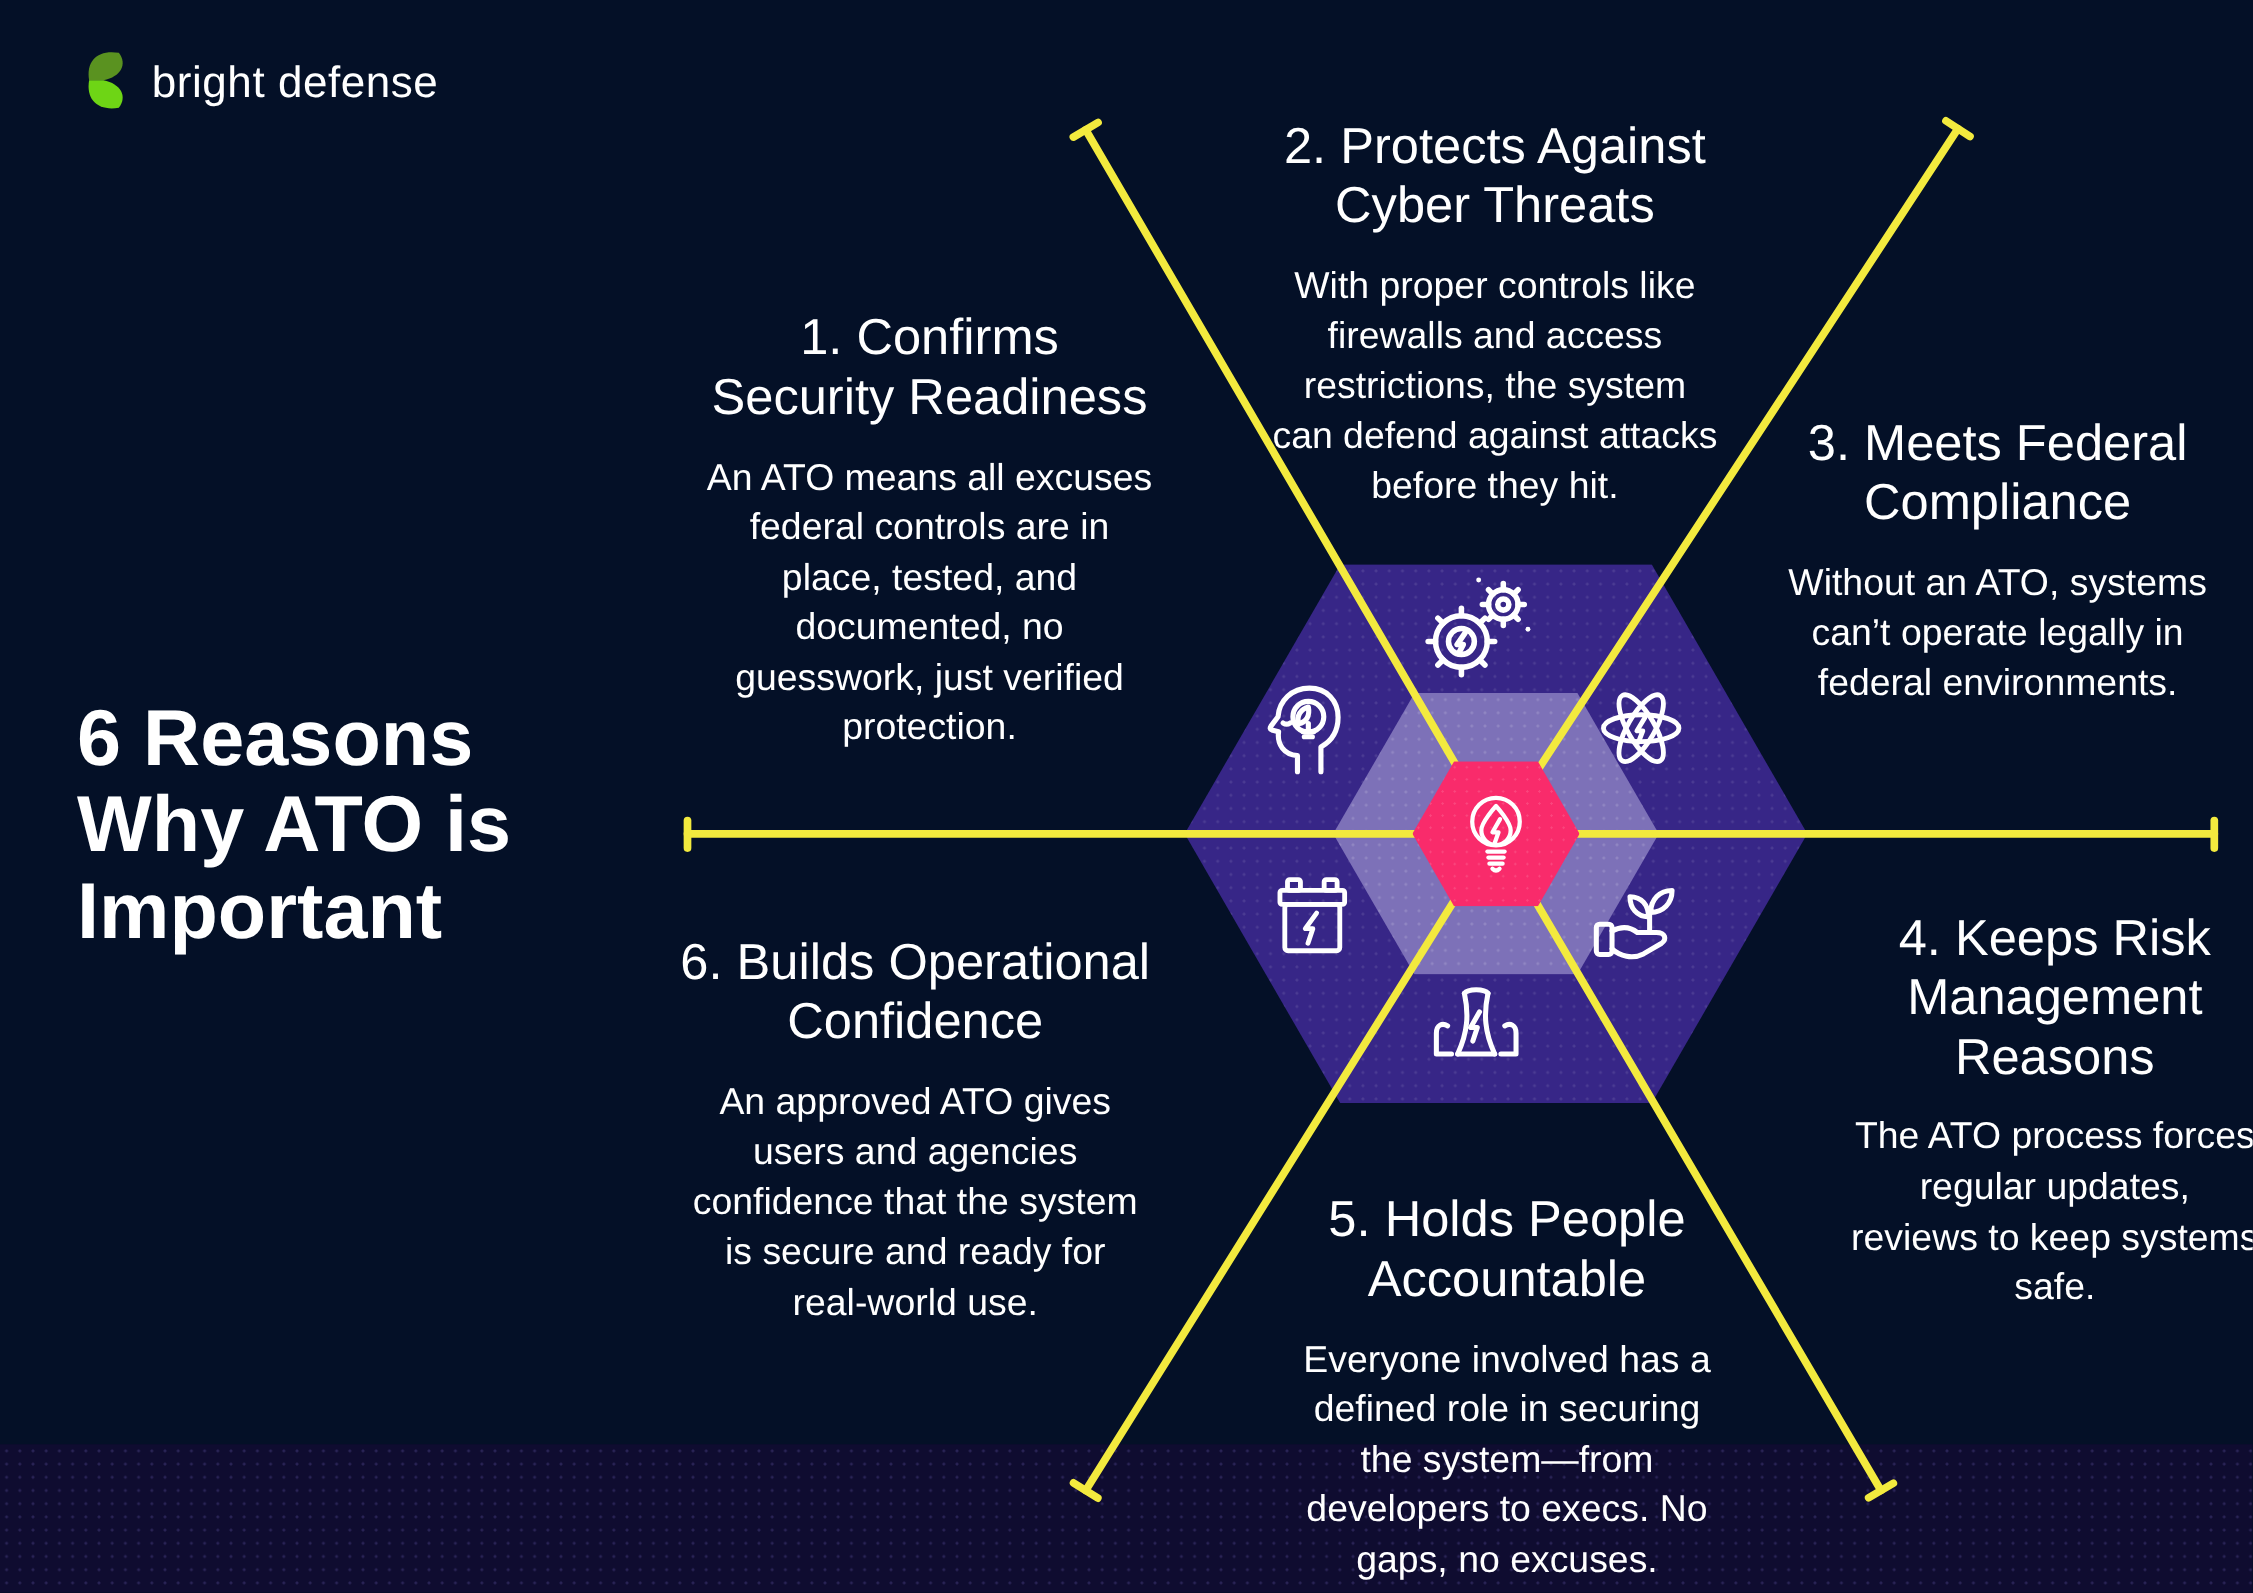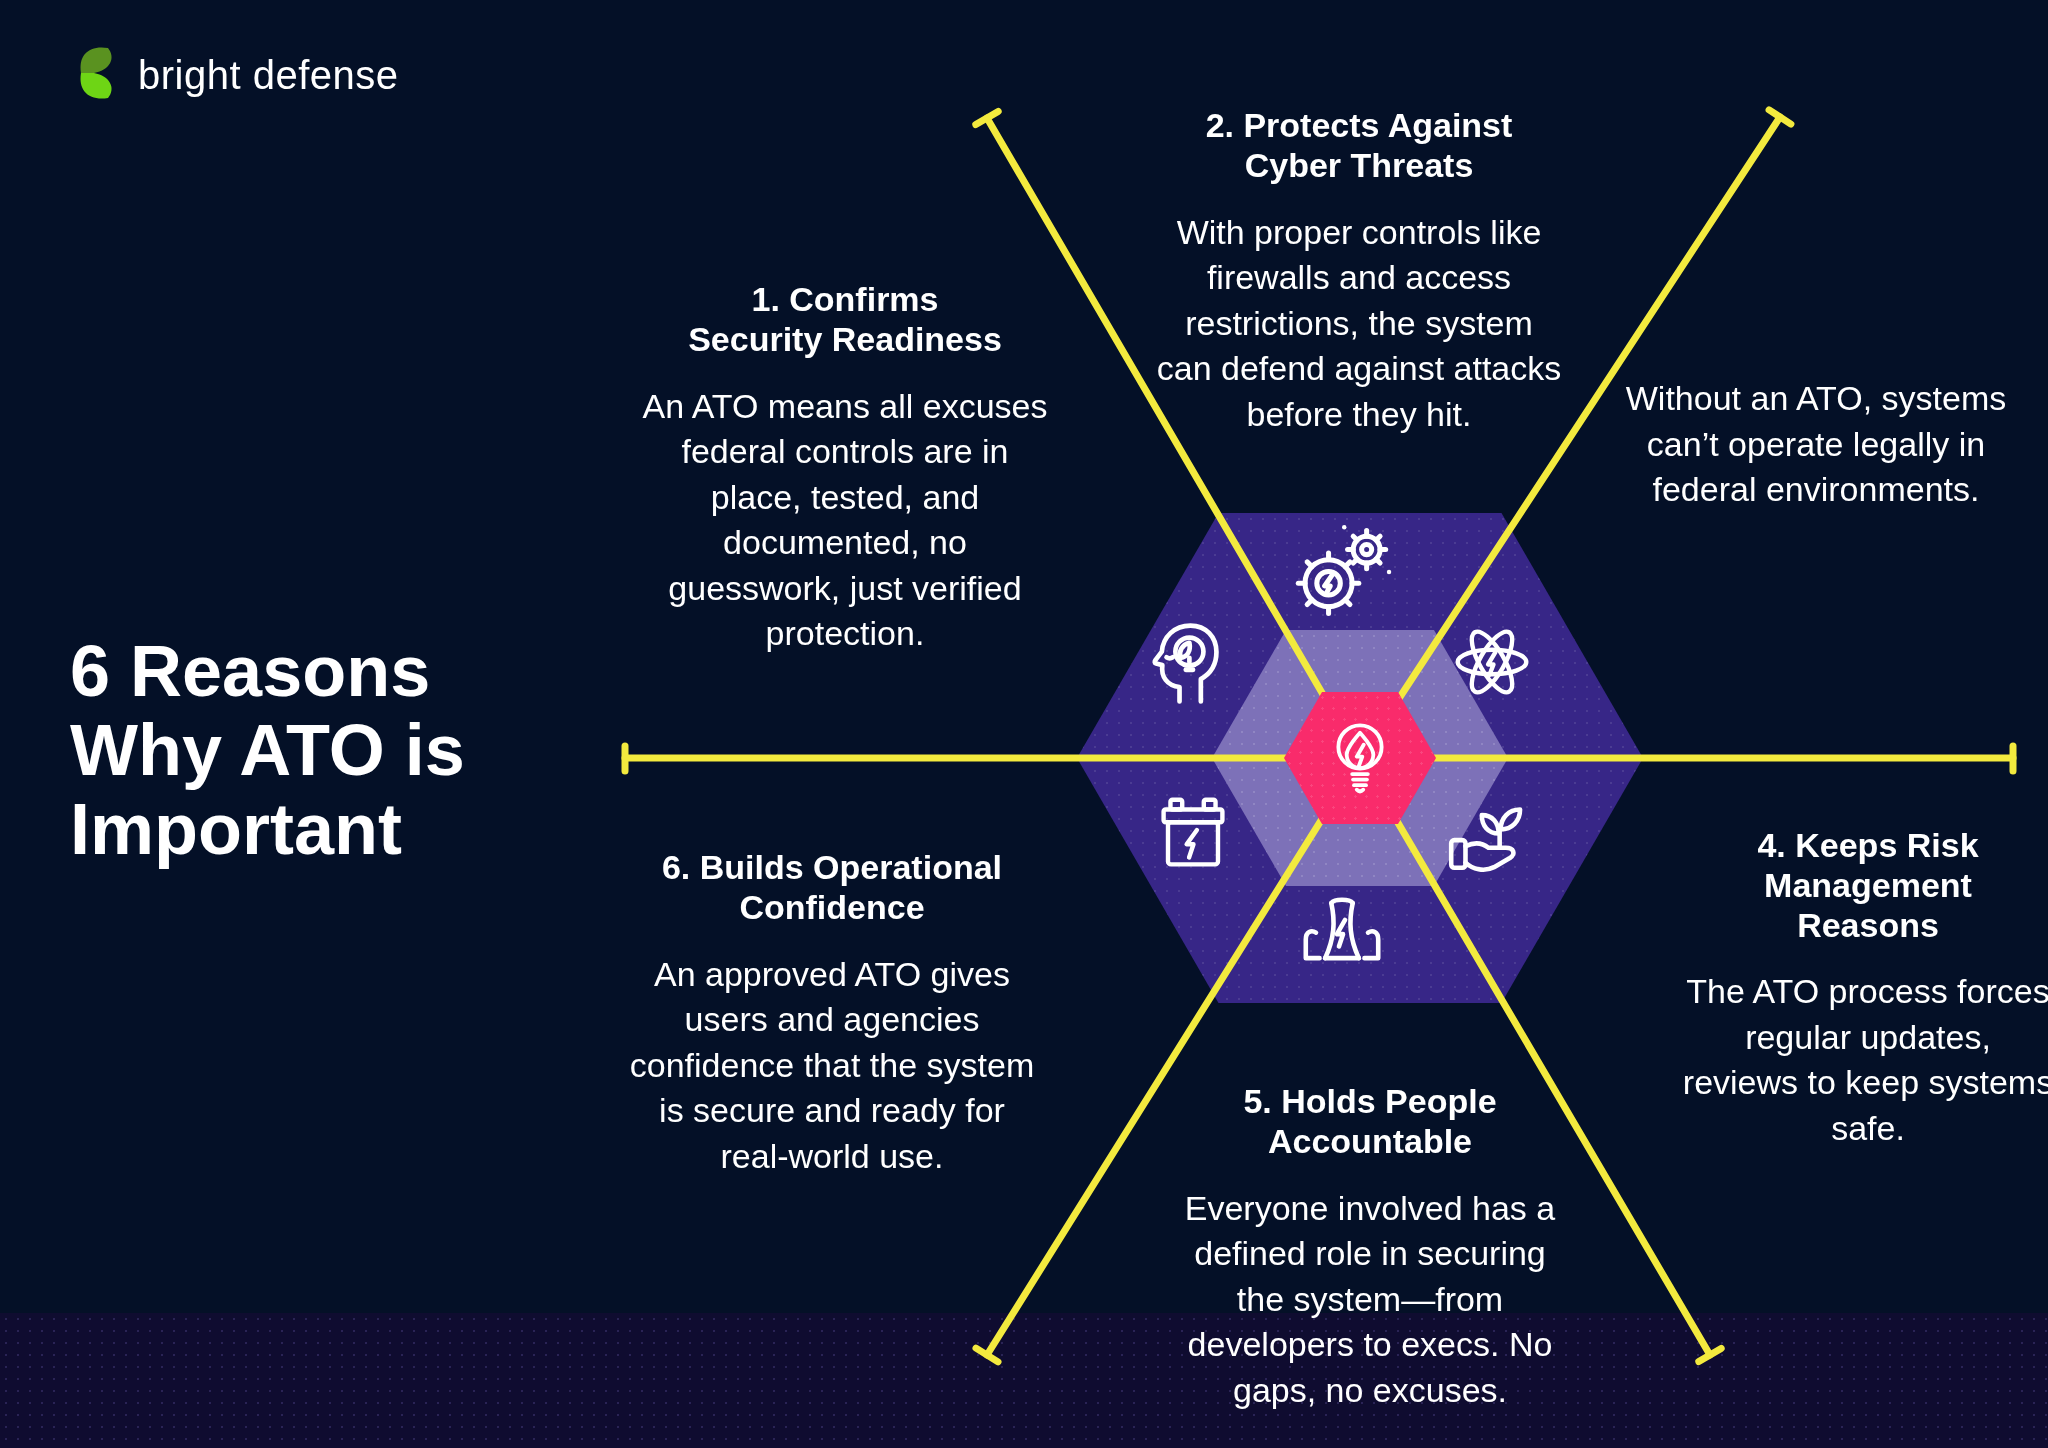--- a/index.html
+++ b/index.html
@@ -48,21 +48,21 @@
   .icon svg { display:block; }
   #icon-gears   { left:1286px; top:516px; }
   #icon-head    { left:1140px; top:610px; }
   #icon-atom    { left:1443px; top:612px; }
   #icon-battery { left:1144px; top:784px; }
   #icon-hand    { left:1441px; top:782px; }
   #icon-plant   { left:1291px; top:875px; }
   #icon-bulb    { left:1314px; top:712px; z-index:6; }
   
   .reason { position:absolute; text-align:center; z-index:7; }
-  .reason h2 { font-size:34px; font-weight:700; line-height:1.17; margin-bottom:24px; }
+  .reason h2 { font-size:46px; font-weight:400; line-height:1.17; margin-bottom:24px; }
   .reason h2 span { display:block; }
   .reason p { font-size:34px; line-height:1.34; font-weight:400; }
   .reason p span { display:block; }
   .r1 { left:625px;  top:280px;  width:440px; }
   .r2 { left:1133px; top:106px;  width:452px; }
   .r3 { left:1598px; top:376px;  width:436px; }
   .r4 { left:1664px; top:826px;  width:408px; }
   .r5 { left:1148px; top:1082px; width:444px; }
   .r6 { left:612px;  top:848px;  width:440px; }
 </style>
@@ -223,20 +223,24 @@
     <p>
       <span>With proper controls like</span>
       <span>firewalls and access</span>
       <span>restrictions, the system</span>
       <span>can defend against attacks</span>
       <span>before they hit.</span>
     </p>
   </section>
 
   <section class="reason r3">
+    <h2>
+      <span>3. Meets Federal</span>
+      <span>Compliance</span>
+    </h2>
     <p>
       <span>Without an ATO, systems</span>
       <span>can’t operate legally in</span>
       <span>federal environments.</span>
     </p>
   </section>
 
   <section class="reason r4">
     <h2>
       <span>4. Keeps Risk</span>

